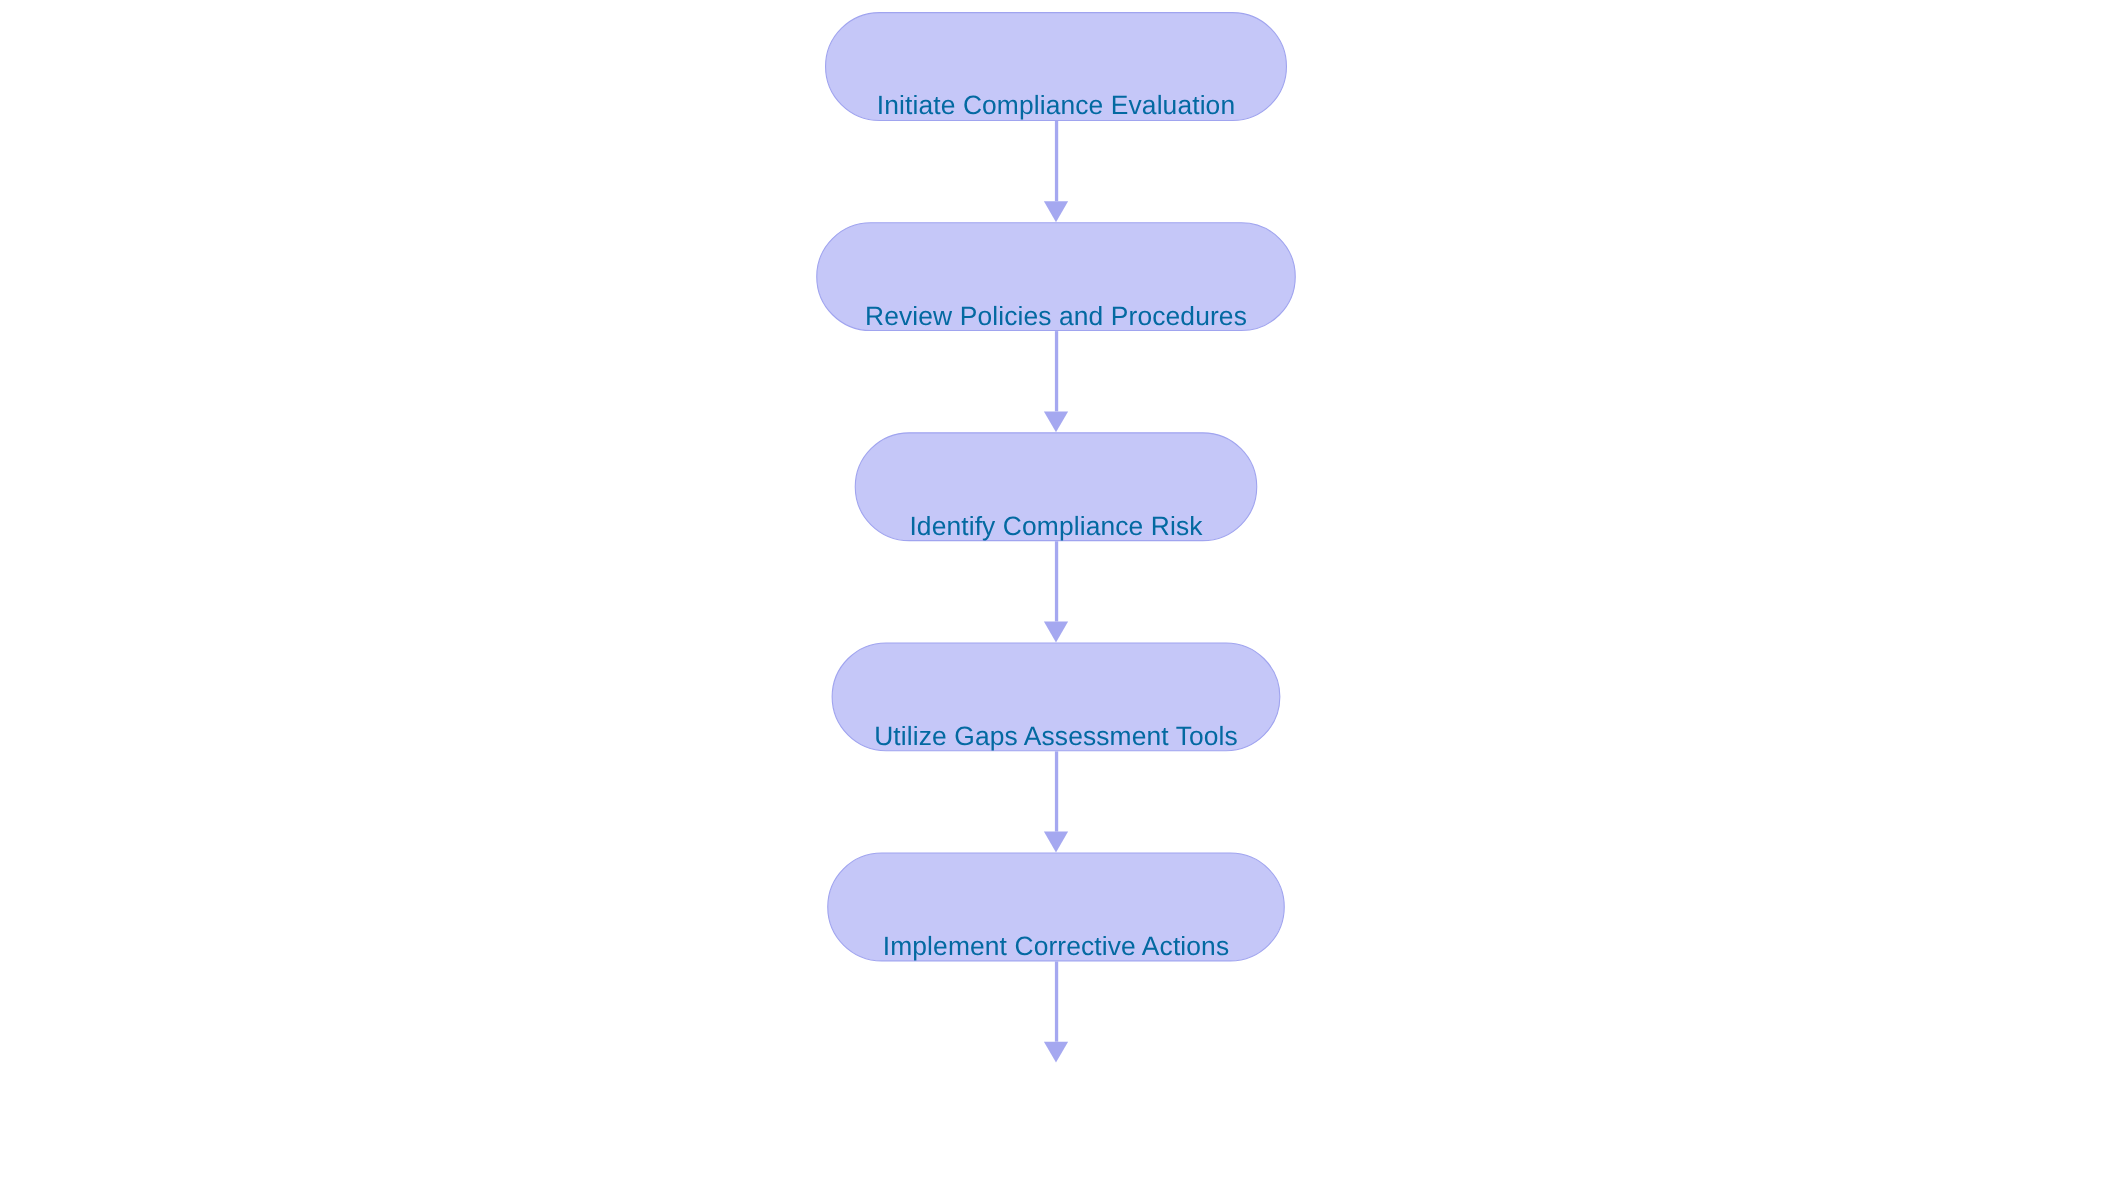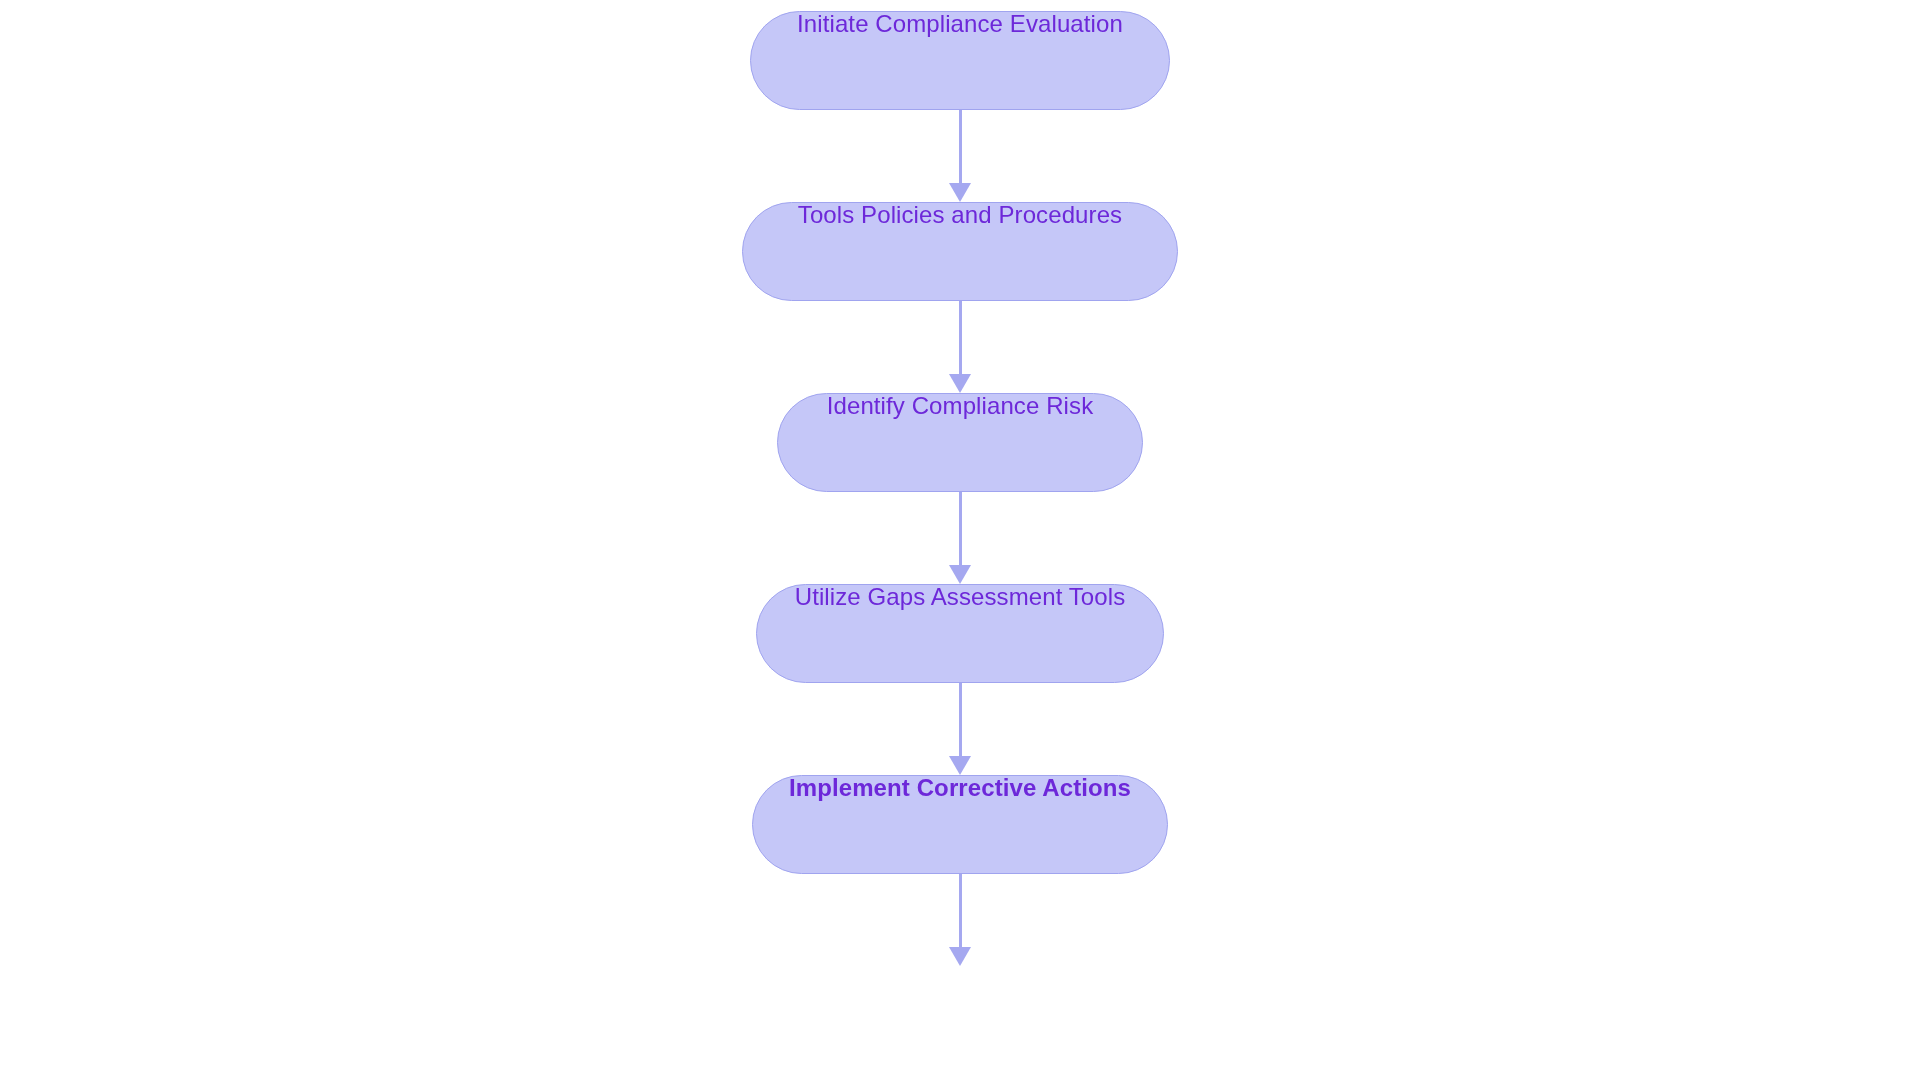--- a/index.html
+++ b/index.html
@@ -32,42 +32,42 @@
     align-items: center;
   }
 
   .node {
     box-sizing: border-box;
     height: 99px;
     background: #c5c7f8;
     border: 1.6px solid #a0a4ef;
     border-radius: 52px;
     display: flex;
-    align-items: flex-start;
+    align-items: flex-end;
     justify-content: center;
-    color: #6d28d9;
+    color: #0369a1;
     font-size: 24px;
     font-weight: 400;
     letter-spacing: 0.1px;
     white-space: nowrap;
     padding: 0 46px;
     user-select: none;
   }
 
   .node-label {
     display: block;
     line-height: 1;
   }
 
   
   .node.n0 { width: 420px; }
   .node.n1 { width: 436px; }
   .node.n2 { width: 366px; }
   .node.n3 { width: 408px; }
-  .node.n4 { width: 416px; font-weight: bold; }
+  .node.n4 { width: 416px; }
   .node.n5 { width: 270px; }
 
   .connector {
     position: relative;
     width: 24px;
     height: 92px;
     display: flex;
     flex-direction: column;
     align-items: center;
   }
@@ -98,21 +98,21 @@
     <div class="node n0">
       <span class="node-label">Initiate Compliance Evaluation</span>
     </div>
 
     <div class="connector">
       <span class="line"></span>
       <span class="arrowhead"></span>
     </div>
 
     <div class="node n1">
-      <span class="node-label">Tools Policies and Procedures</span>
+      <span class="node-label">Review Policies and Procedures</span>
     </div>
 
     <div class="connector">
       <span class="line"></span>
       <span class="arrowhead"></span>
     </div>
 
     <div class="node n2">
       <span class="node-label">Identify Compliance Risk</span>
     </div>

